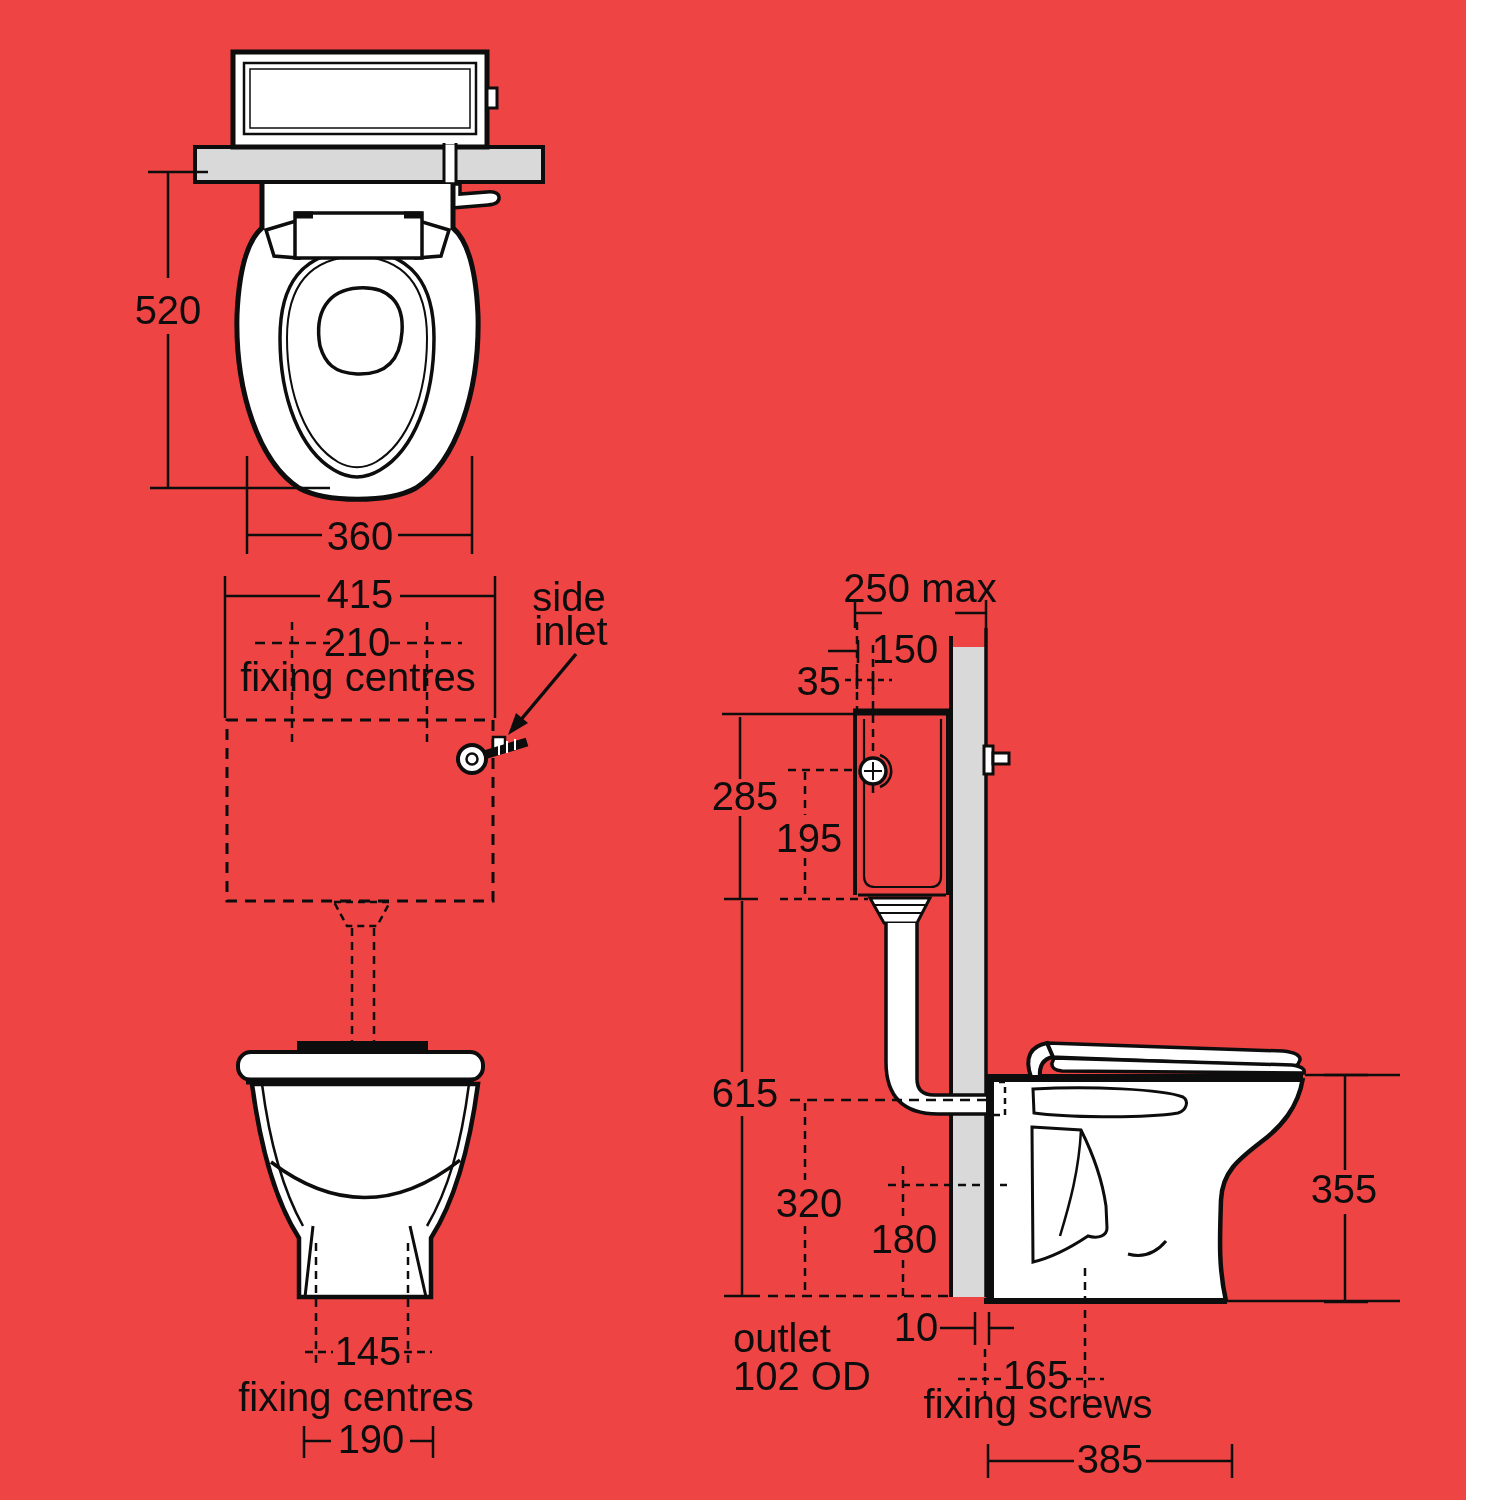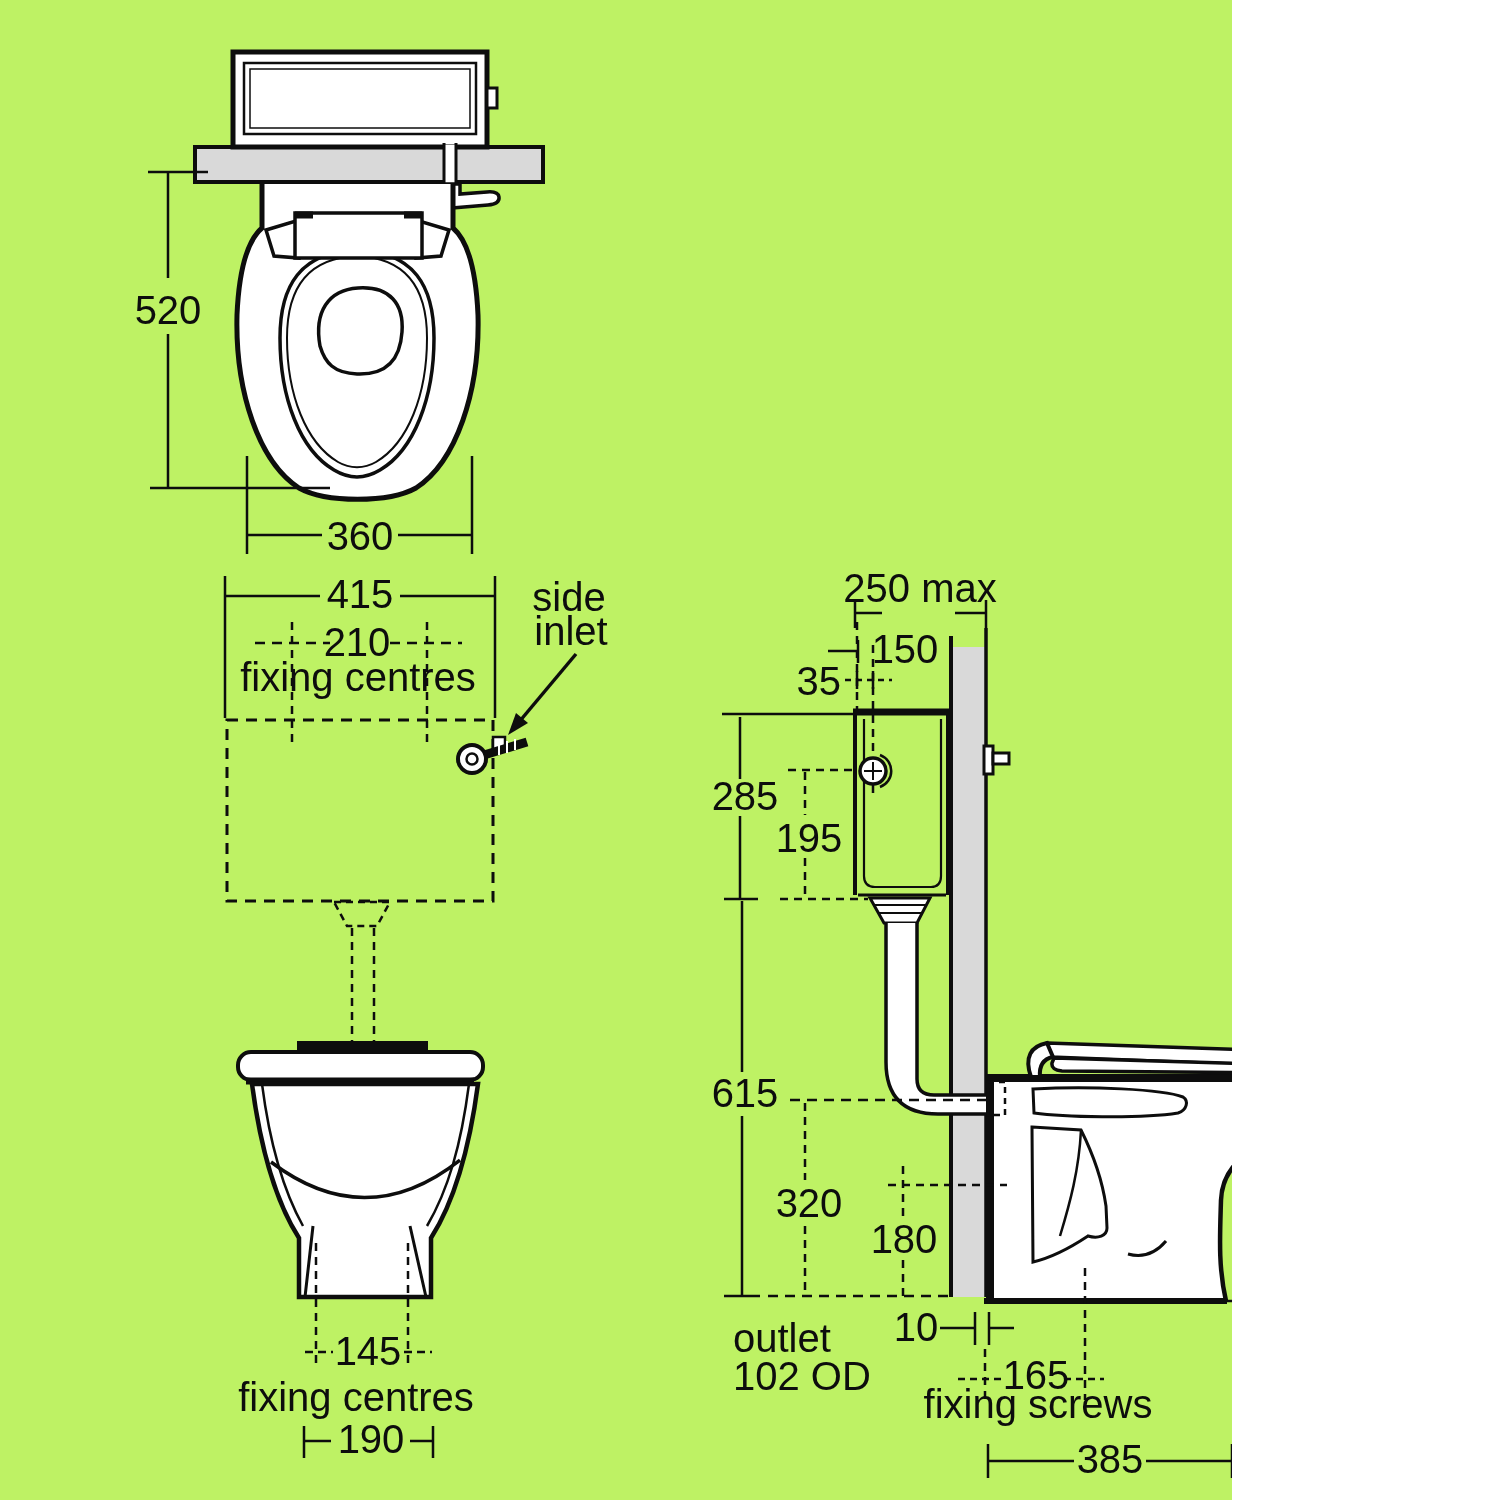--- a/index.html
+++ b/index.html
@@ -1,16 +1,16 @@
 <!DOCTYPE html>
 <html><head>
 <meta charset="utf-8">
 <style>
   html,body{margin:0;padding:0;background:#fff;}
-  #canvas{position:relative;width:1232px;height:1500px;background:#bef264;overflow:hidden;}
+  #canvas{position:relative;width:1466px;height:1500px;background:#ef4444;overflow:hidden;}
   svg{position:absolute;left:0;top:0;}
   text{font-family:"Liberation Sans", sans-serif;fill:#0d0d0d;}
 </style>
 </head>
 <body>
 
 <div id="canvas">
 <svg width="1500" height="1500" viewBox="0 0 1500 1500">
 
   <g stroke="#0d0d0d" fill="none">

